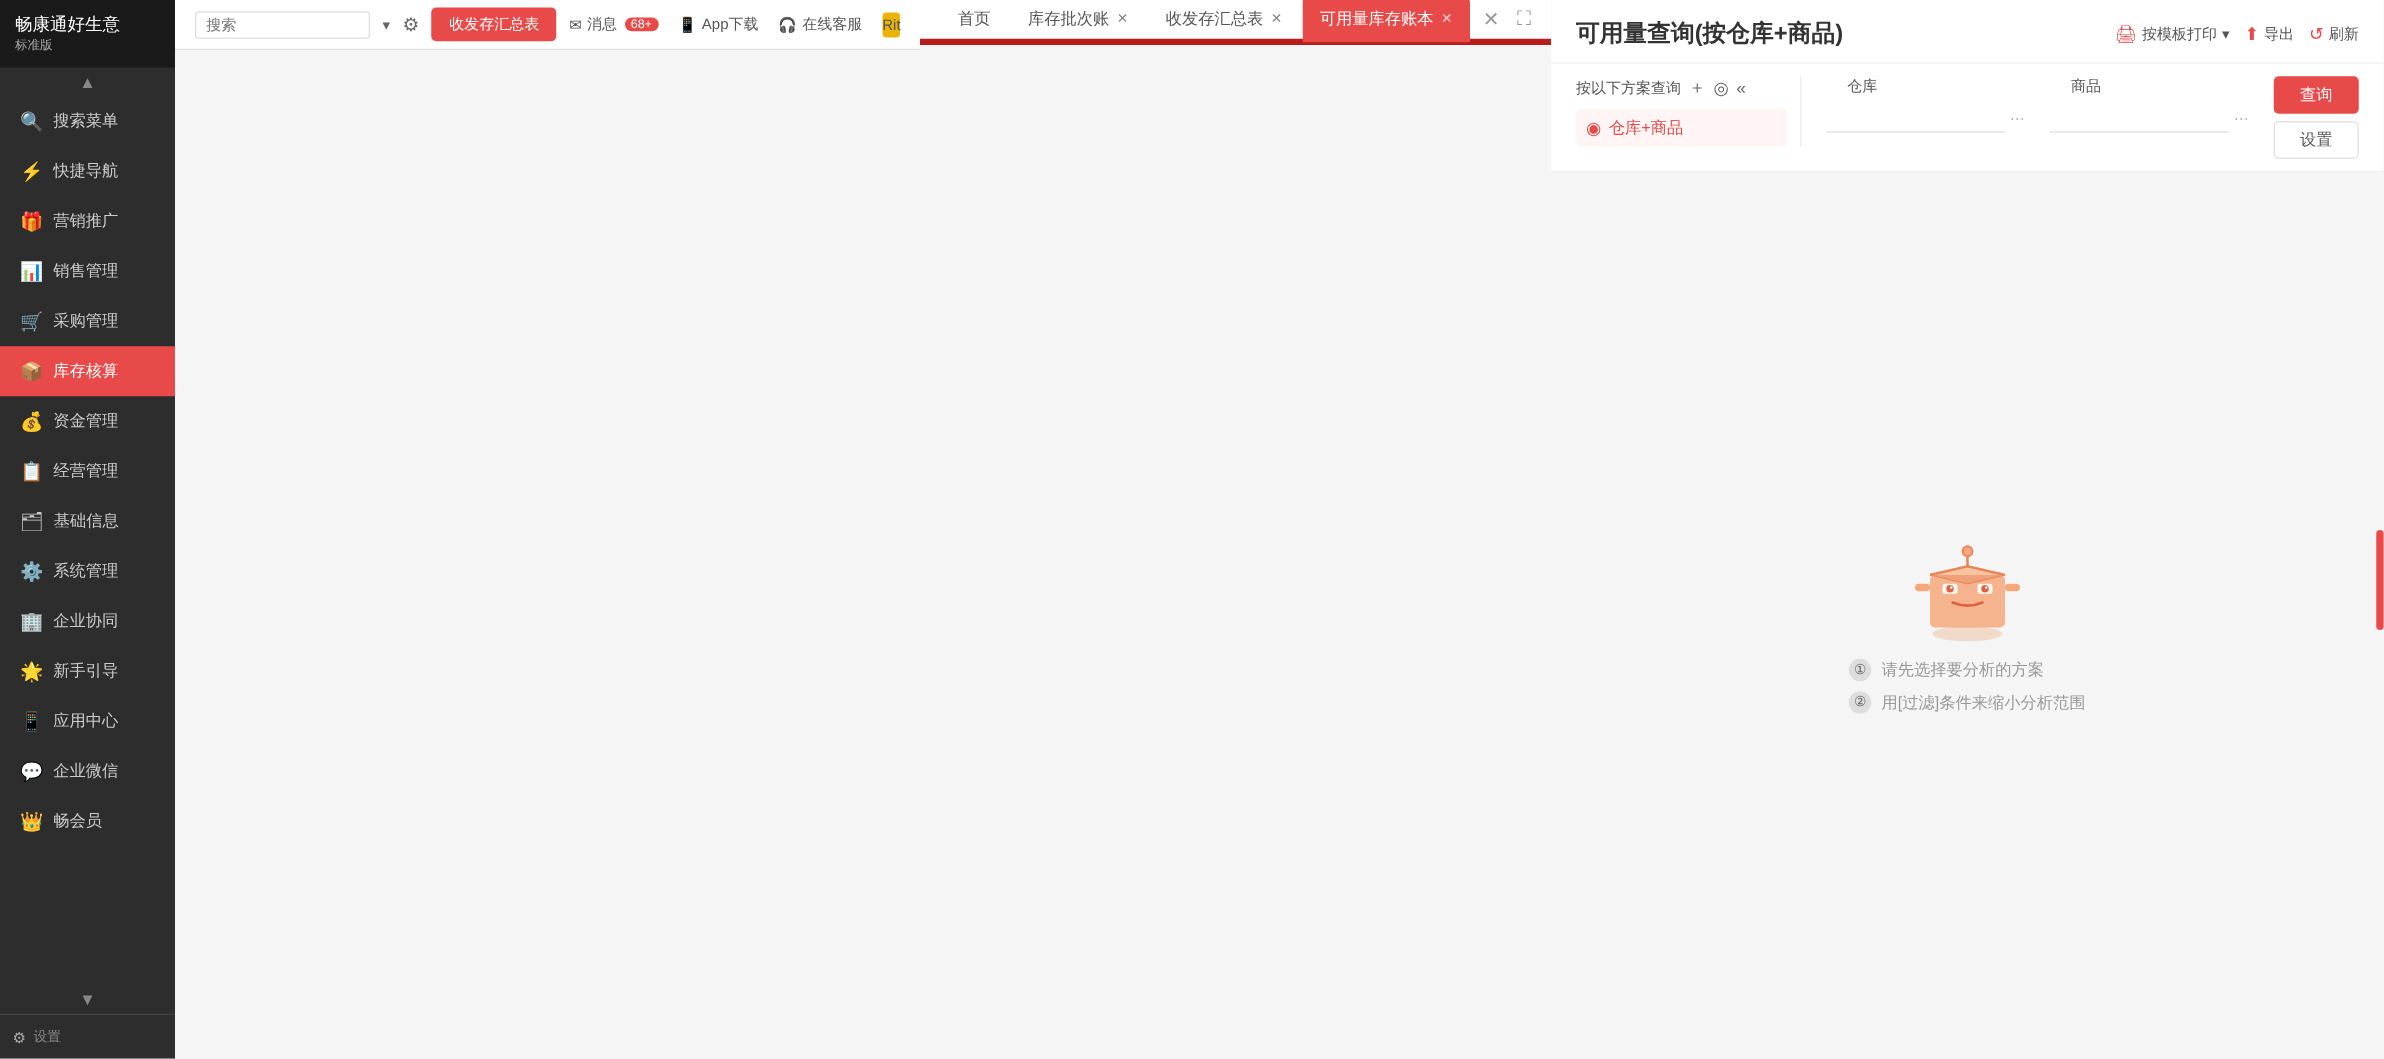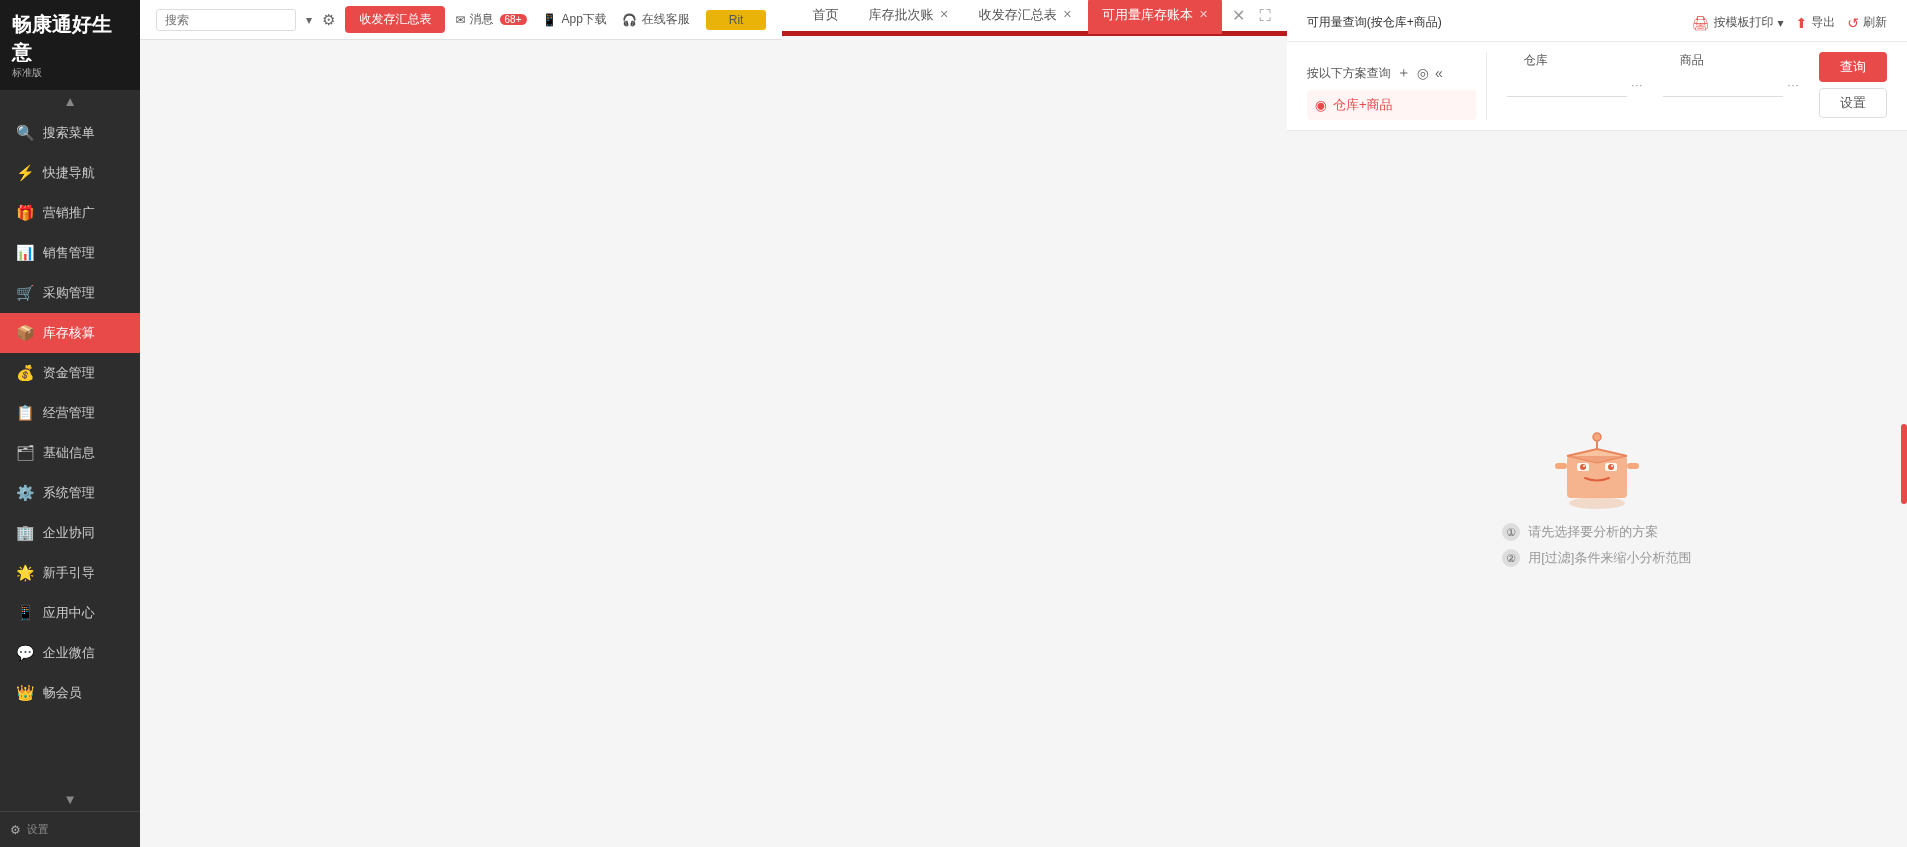--- a/index.html
+++ b/index.html
@@ -16,21 +16,21 @@
       height: 100%;
       overflow: hidden;
     }
     .sidebar-logo {
       padding: 10px 12px;
       background: #1a1a1a;
       color: white;
       font-size: 12px;
       line-height: 1.4;
     }
-    .sidebar-logo .title { font-size: 20px; font-weight: bold; }
+    .sidebar-logo .title { font-size: 14px; font-weight: normal; }
     .sidebar-logo .badge { font-size: 10px; color: #aaa; }
     .sidebar-scroll {
       flex: 1;
       overflow-y: auto;
       overflow-x: hidden;
     }
     .sidebar-scroll::-webkit-scrollbar { width: 4px; }
     .sidebar-scroll::-webkit-scrollbar-thumb { background: #555; }
     .sidebar-item {
       display: flex;
@@ -138,21 +138,21 @@
       align-items: center;
       gap: 4px;
       color: #555;
       font-size: 12px;
       cursor: pointer;
     }
     .topbar-user {
       color: #555;
       font-size: 12px;
       background: #eab308;
-      padding: 3px 23px;
+      padding: 3px 0;
       border-radius: 3px;
     }
 
     
     .tabbar {
       background: #fff;
       border-bottom: 5px solid #b91c1c;
       display: flex;
       align-items: center;
       padding: 0 16px;
@@ -207,22 +207,22 @@
     .page-header {
       background: #fff;
       padding: 14px 20px 10px;
       display: flex;
       align-items: center;
       justify-content: space-between;
       border-bottom: 1px solid #ebebeb;
       flex-shrink: 0;
     }
     .page-title {
-      font-size: 12px;
-      font-weight: normal;
+      font-size: 19px;
+      font-weight: bold;
       color: #333;
     }
     .page-actions {
       display: flex;
       align-items: center;
       gap: 12px;
     }
     .action-btn {
       display: flex;
       align-items: center;
@@ -251,21 +251,20 @@
       padding-right: 10px;
       flex-shrink: 0;
     }
     .filter-scheme-header {
       display: flex;
       align-items: center;
       gap: 6px;
       margin-bottom: 8px;
       color: #555;
       font-size: 12px;
-      margin-top: 12px;
     }
     .scheme-action-btn {
       background: none;
       border: none;
       cursor: pointer;
       color: #666;
       font-size: 14px;
       padding: 0;
     }
     .scheme-item {

